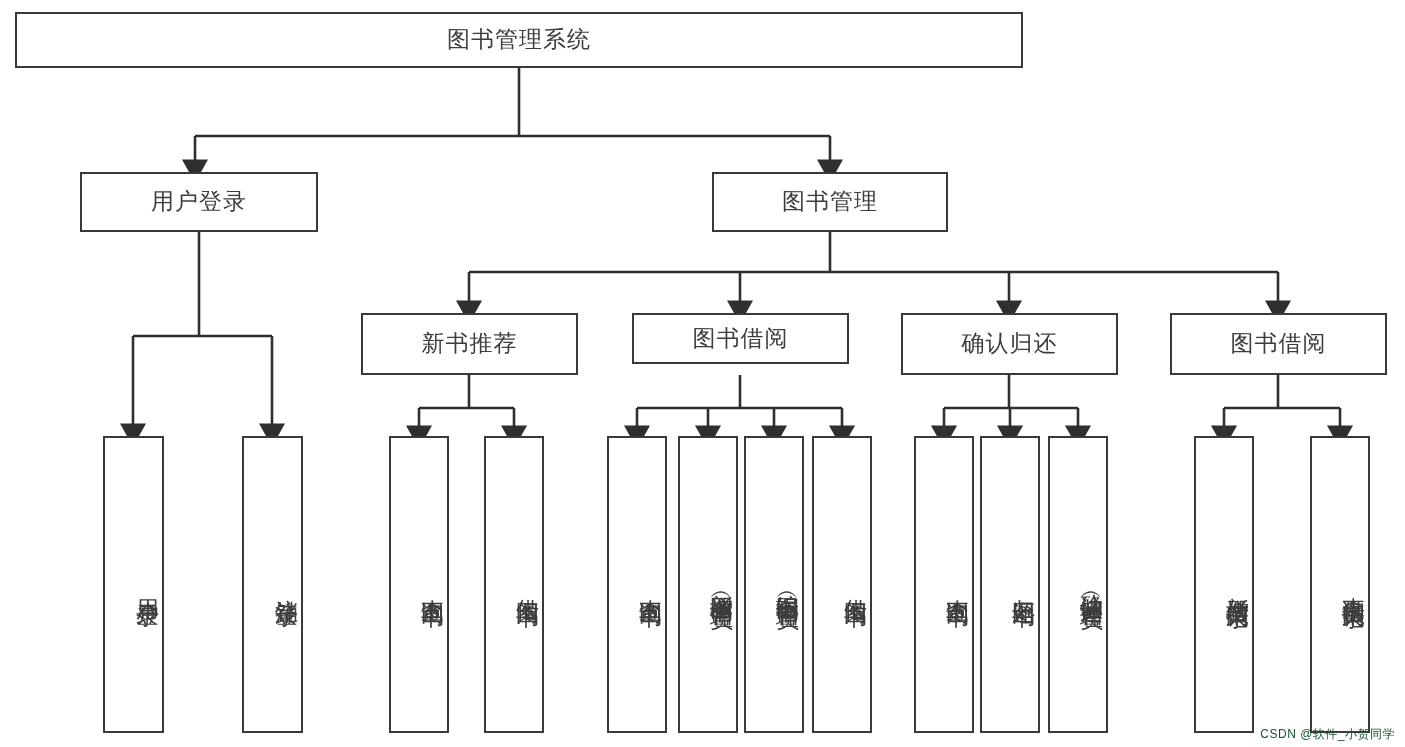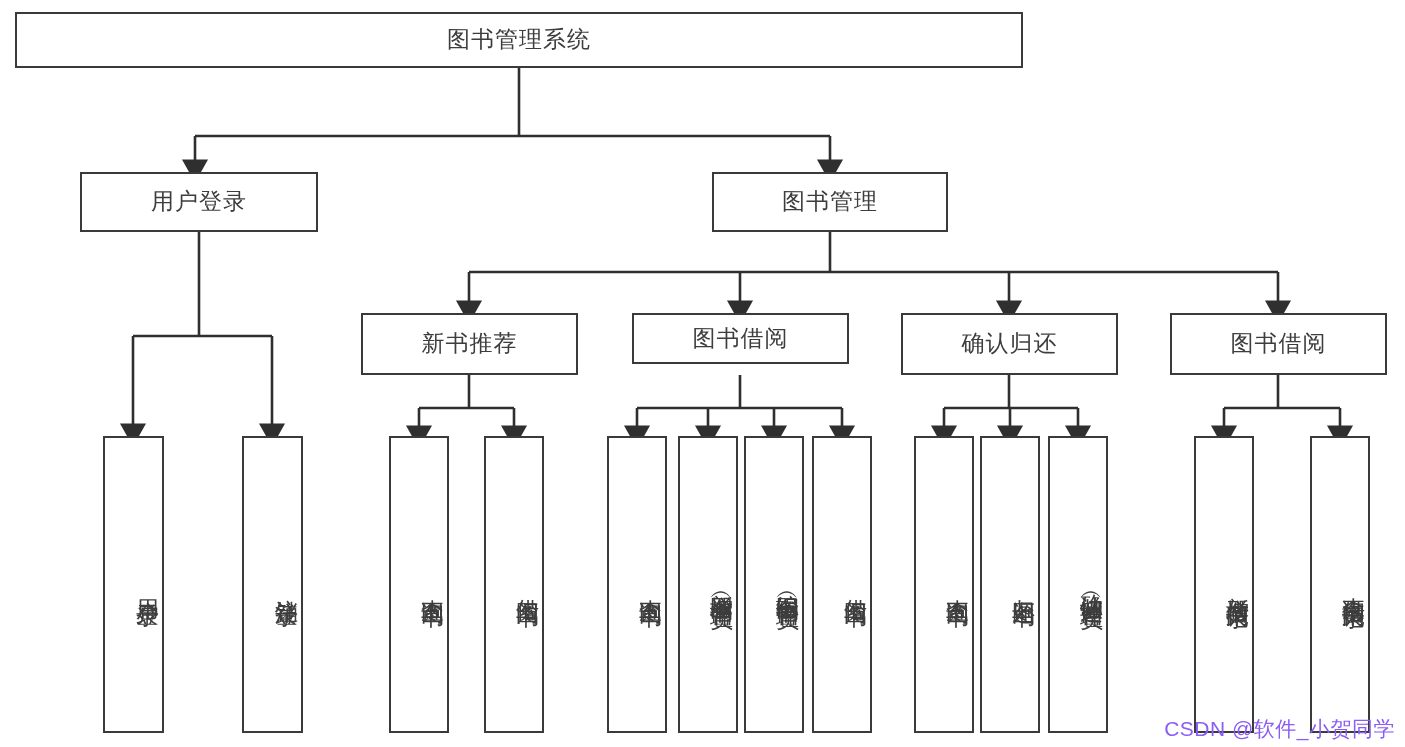--- a/index.html
+++ b/index.html
@@ -55,22 +55,22 @@
   }
   .node.vert .vtext {
     writing-mode: vertical-rl;
     text-orientation: upright;
     white-space: nowrap;
   }
   #watermark {
     position: absolute;
     right: 10px;
     bottom: 4px;
-    font-size: 21px;
-    color: #8b5cf6;
+    font-size: 12px;
+    color: #14532d;
     letter-spacing: 0.5px;
     z-index: 5;
     white-space: nowrap;
     font-family: "Liberation Sans", "DejaVu Sans", sans-serif;
     margin-left: 32px;
   }
 </style>
 </head>
 <body>
 

